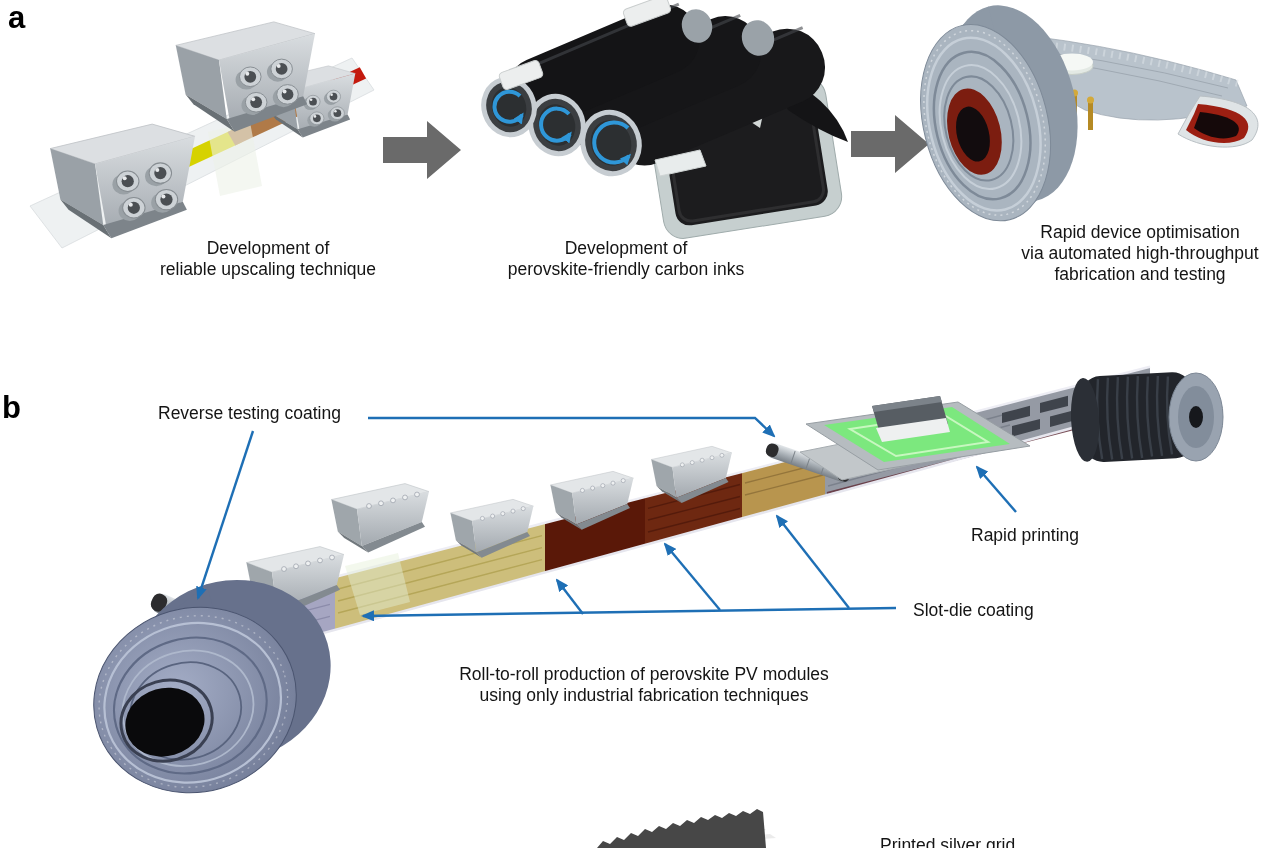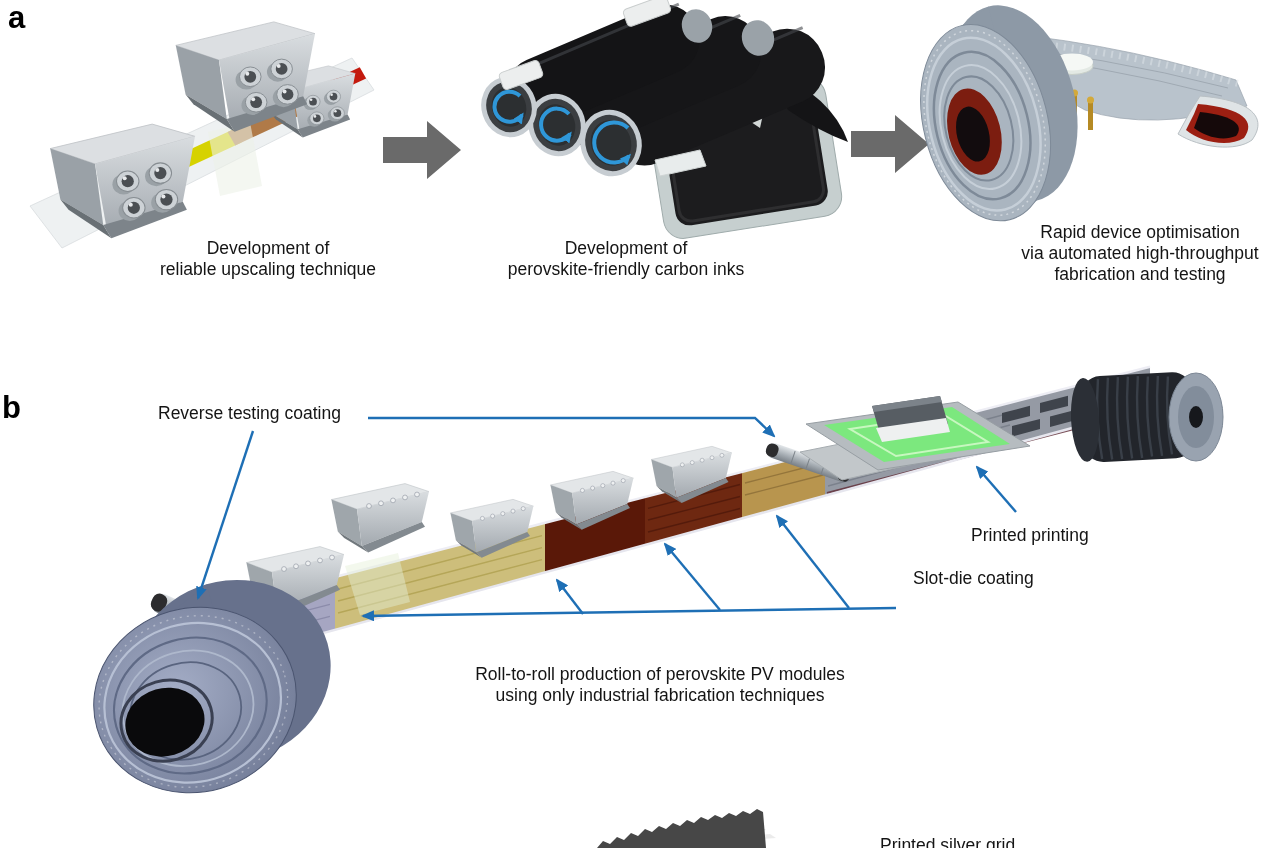--- a/index.html
+++ b/index.html
@@ -309,19 +309,19 @@
 
 <div class="lbl cap" style="left:93px;top:238px;width:350px">Development of
 reliable upscaling technique</div>
 <div class="lbl cap" style="left:451px;top:238px;width:350px">Development of
 perovskite-friendly carbon inks</div>
 <div class="lbl cap" style="left:985px;top:222px;width:310px">Rapid device optimisation
 via automated high-throughput
 fabrication and testing</div>
 
 <div class="lbl" style="left:158px;top:403px">Reverse testing coating</div>
-<div class="lbl" style="left:971px;top:525px">Printed printing</div>
-<div class="lbl" style="left:913px;top:568px">Slot-die coating</div>
-
-<div class="lbl cap" style="left:450px;top:664px;width:420px">Roll-to-roll production of perovskite PV modules
+<div class="lbl" style="left:971px;top:525px">Rapid printing</div>
+<div class="lbl" style="left:913px;top:600px">Slot-die coating</div>
+
+<div class="lbl cap" style="left:434px;top:664px;width:420px">Roll-to-roll production of perovskite PV modules
 using only industrial fabrication techniques</div>
 
 <div class="lbl" style="left:880px;top:835px">Printed silver grid</div>
 
 </body></html>

